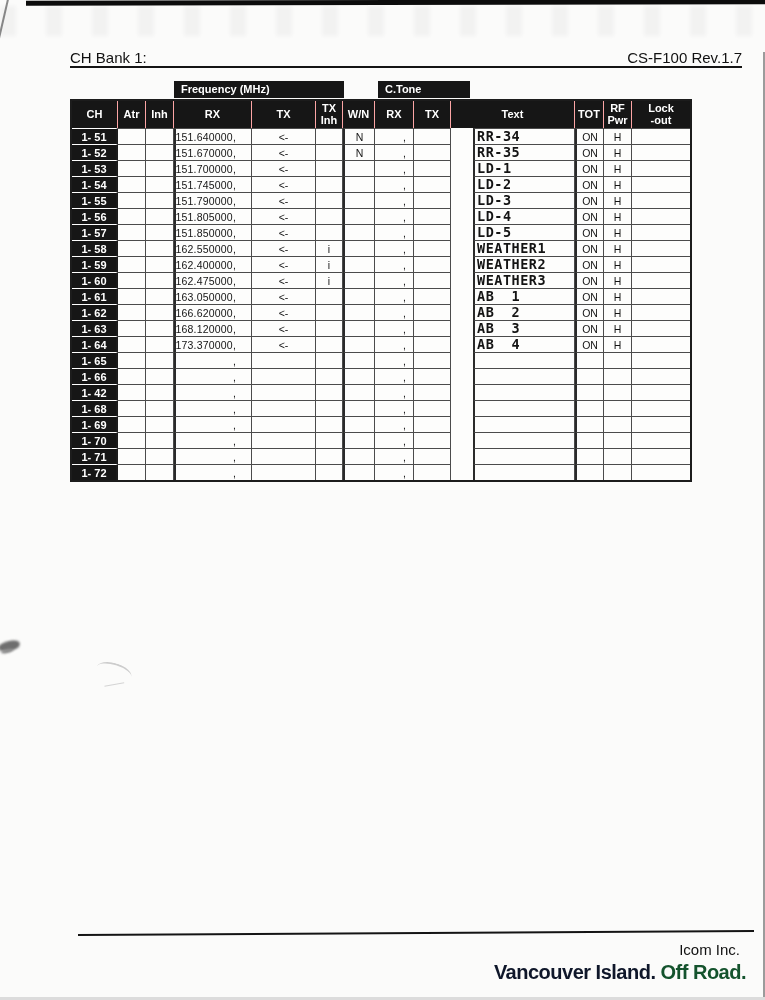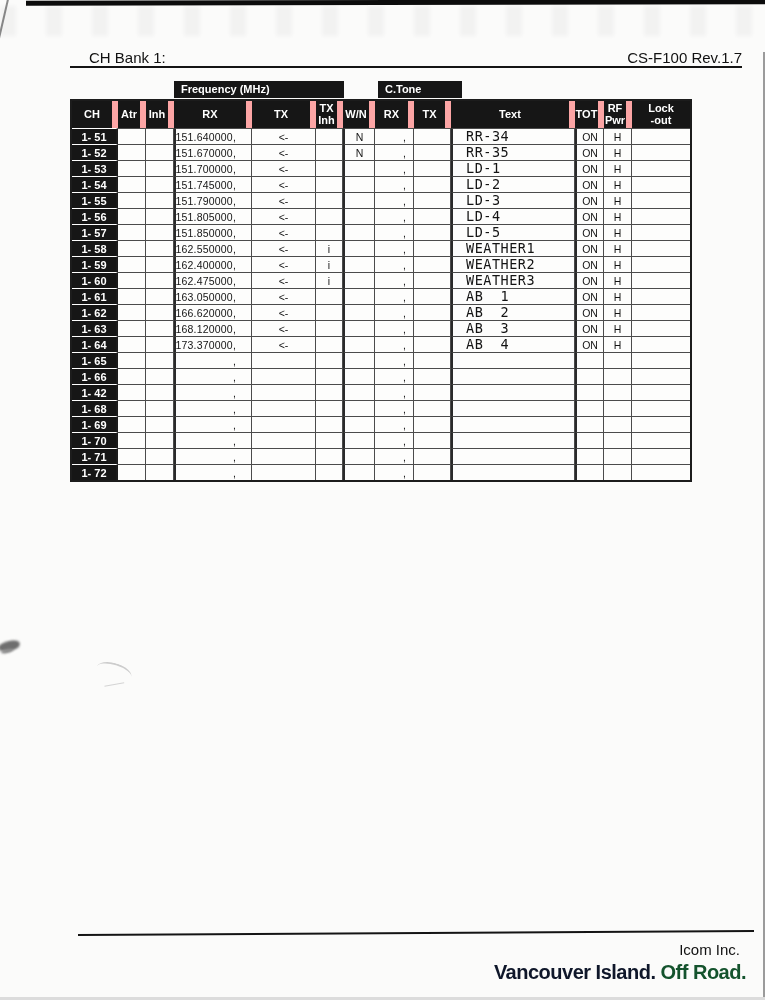--- a/index.html
+++ b/index.html
@@ -20,61 +20,61 @@
   .left-smudge { position:absolute; left:-2px; top:641px; width:22px; height:10px; background:#6e6e6e;
     border-radius:60% 40% 55% 45%; transform:rotate(-9deg); filter:blur(1px); }
   .left-smudge2 { position:absolute; left:1px; top:649px; width:12px; height:4px; background:#8d8d8d;
     border-radius:50%; transform:rotate(-14deg); filter:blur(1px); }
   .pencil1 { position:absolute; left:96px; top:663px; width:36px; height:16px;
     border-top:2px solid #cccccc; border-radius:50%; transform:rotate(17deg); }
   .pencil2 { position:absolute; left:105px; top:684px; width:20px; height:8px;
     border-top:1px solid #d4d4d4; transform:rotate(-10deg); }
 
   
-  .title-left  { position:absolute; left:70px; top:49px; font-size:15px;margin-left:19px; }
+  .title-left  { position:absolute; left:70px; top:49px; font-size:15px; }
   .title-right { position:absolute; right:23px; top:49px; font-size:15px; }
   .header-rule { position:absolute; left:70px; top:66px; width:672px; height:2px; background:#141414; }
 
   
   .group-box { position:absolute; top:81px; height:17px; background:#161616; color:#fff;
     font-weight:bold; font-size:11px; line-height:17px; padding-left:7px; box-sizing:border-box; }
   .freq-box  { left:174px; width:170px; }
-  .ctone-box { left:378px; width:84px; }
+  .ctone-box { left:378px; width:92px; }
 
   
   .grid {
     position:absolute; left:70px; top:99px;
     display:grid;
     grid-template-columns:46px 28px 28px 78px 64px 27px 32px 39px 37px 124px 29px 28px 58px;
     border:2px solid #1c1c1c; background:#fdfdfc;
   }
   .row { display:contents; }
   .hcell {
     background:#161616; color:#fff; font-weight:bold; font-size:11px; line-height:11.5px;
     height:27px; display:flex; align-items:center; justify-content:center; text-align:center;
-    white-space:pre-line; border-right:6px solid #fca5a5; box-sizing:border-box;
+    white-space:pre-line; border-right:1px solid #fca5a5; box-sizing:border-box;
   }
   .hcell:nth-child(13) { border-right:none; }
   .cell {
     height:16px; font-size:10.5px; display:flex; align-items:center; justify-content:center;
     border-right:1px solid #4b4b4b; border-top:1px solid #4b4b4b; box-sizing:border-box;
     overflow:visible; color:#141414;
   }
   .cell.last { border-right:none; }
   .cell.tl { border-left:2px solid #2a2a2a; }
   .cell.ch {
     background:#161616; color:#fff; font-weight:bold; font-size:11px;
     border-top:1px solid #ffffff; border-right:2px solid #1c1c1c;
   }
   .cell.num { justify-content:flex-end; padding-right:15px; letter-spacing:0.2px; }
   .cell.ctr { justify-content:flex-end; padding-right:7px; }
   .cell.lcd {
-    justify-content:flex-start; padding-left:13px;
-    font-family:"DejaVu Sans Mono", monospace; font-weight:normal; font-size:13.5px;
-    letter-spacing:0.5px; white-space:pre; line-height:15px;
+    justify-content:flex-start; padding-left:2px;
+    font-family:"DejaVu Sans Mono", monospace; font-weight:bold; font-size:13.5px;
+    letter-spacing:0.5px; white-space:pre; line-height:15px;margin-left:22px;
   }
 
   
   .footer-rule { position:absolute; left:78px; top:932px; width:676px; height:2px;
     background:#141414; transform:rotate(-0.35deg); }
   .company { position:absolute; right:25px; top:941px; font-size:15px; }
   .watermark { position:absolute; right:19px; top:961px; font-size:20px; font-weight:bold;
     letter-spacing:-0.5px; white-space:pre; }
   .wm-gray { filter:blur(0.4px); }
 </style>

